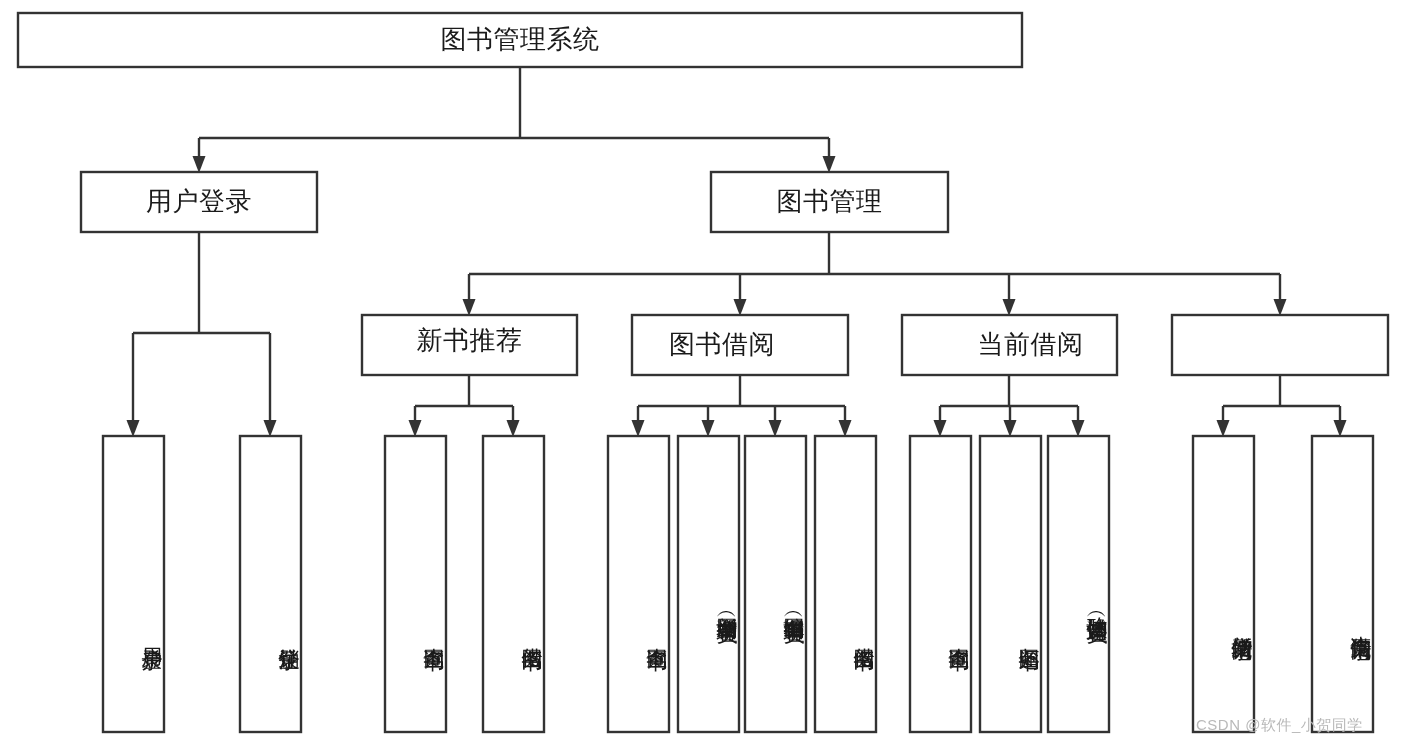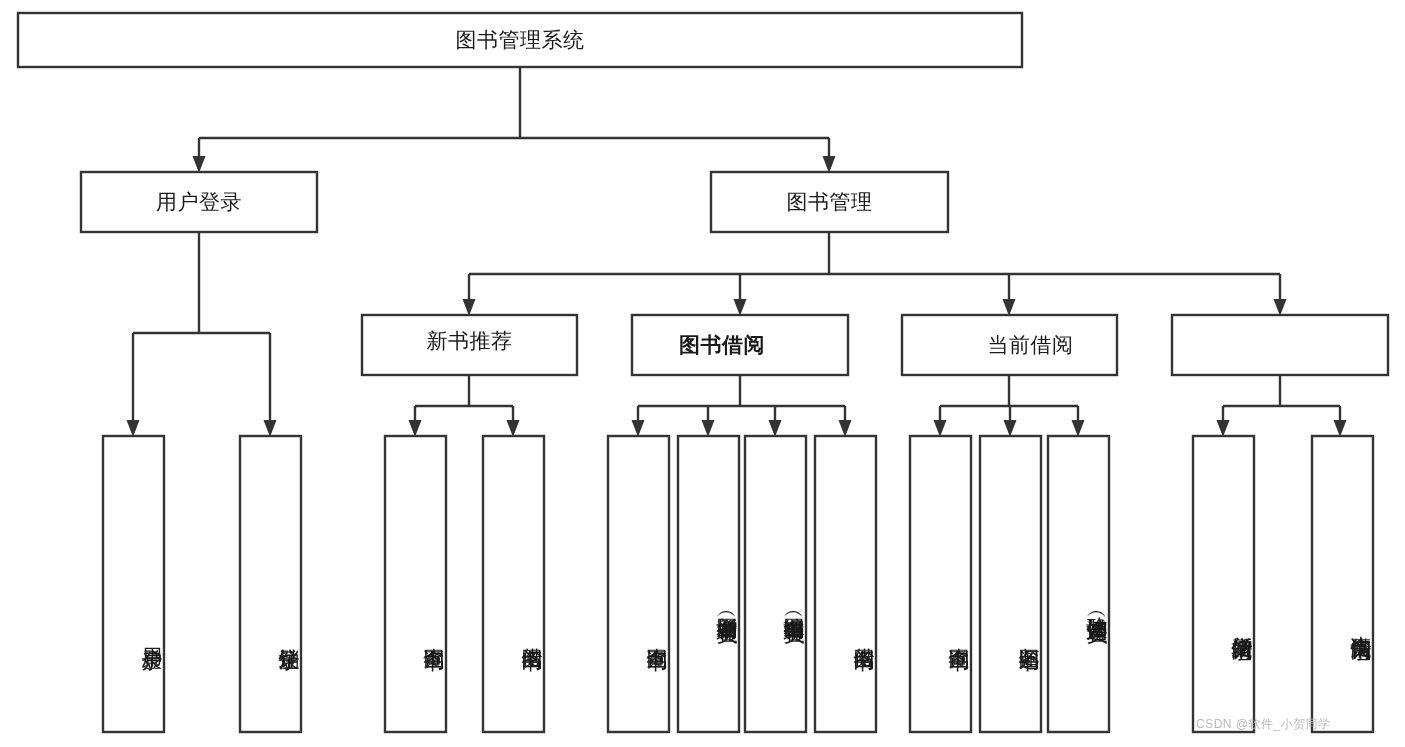--- a/index.html
+++ b/index.html
@@ -55,39 +55,39 @@
     position: absolute;
     display: flex;
     align-items: center;
     justify-content: center;
     color: #1a1a1a;
     line-height: 1.12;
     text-align: center;
     white-space: pre;
   }
   .node-label.horizontal {
-    font-size: 21px;
+    font-size: 26px;
     letter-spacing: 0.5px;
   }
   .node-label.vertical {
     writing-mode: vertical-rl;
     text-orientation: upright;
     font-size: 21px;
     letter-spacing: 1px;
     align-items: flex-start;
     padding-top: 6px;
     box-sizing: border-box;
   }
   .node-label.vertical.tall {
     padding-top: 3px;
   }
   .watermark {
     position: absolute;
     color: #b9b9b9;
-    font-size: 12px;
+    font-size: 15px;
     letter-spacing: 0.5px;
     white-space: nowrap;
     font-family: "Liberation Sans", "DejaVu Sans", sans-serif;
   }
 </style>
 </head>
 <body>
 
 <div id="diagram-root">
   <svg class="diagram-canvas" viewBox="0 0 1405 747">
@@ -180,21 +180,21 @@
         <rect x="1048" y="436" width="61" height="296" class="node-rect"></rect>
         <rect x="1193" y="436" width="61" height="296" class="node-rect"></rect>
         <rect x="1312" y="436" width="61" height="296" class="node-rect"></rect>
       </g>
   </svg>
   <div class="label-layer" id="label-layer">
       <div class="node-label horizontal" style="left: 18px; top: 13px; width: 1004px; height: 54px;">图书管理系统</div>
       <div class="node-label horizontal" style="left: 81px; top: 172px; width: 236px; height: 60px;">用户登录</div>
       <div class="node-label horizontal" style="left: 711px; top: 172px; width: 237px; height: 60px;">图书管理</div>
       <div class="node-label horizontal" style="left: 362px; top: 315px; width: 215px; height: 52px;">新书推荐</div>
-      <div class="node-label horizontal" style="left: 632px; top: 315px; width: 180px; height: 60px; font-weight: bold;">图书借阅</div>
+      <div class="node-label horizontal" style="left: 632px; top: 315px; width: 180px; height: 60px;">图书借阅</div>
       <div class="node-label horizontal" style="left: 902px; top: 315px; width: 215px; height: 60px; margin-left: 21px;">当前借阅</div>
       <div class="node-label vertical" style="left: 103px; top: 436px; width: 61px; height: 296px; padding-top: 98px;">用户登录</div>
       <div class="node-label vertical" style="left: 240px; top: 436px; width: 61px; height: 296px; padding-top: 98px;">注销登录</div>
       <div class="node-label vertical" style="left: 385px; top: 436px; width: 61px; height: 296px; padding-top: 98px;">查询图书</div>
       <div class="node-label vertical" style="left: 483px; top: 436px; width: 61px; height: 296px; padding-top: 98px;">借阅图书</div>
       <div class="node-label vertical" style="left: 608px; top: 436px; width: 61px; height: 296px; padding-top: 98px;">查询图书</div>
       <div class="node-label vertical tall" style="left: 678px; top: 436px; width: 61px; height: 296px; padding-top: 41px;">新增图书（管理员）</div>
       <div class="node-label vertical tall" style="left: 745px; top: 436px; width: 61px; height: 296px; padding-top: 41px;">编辑图书（管理员）</div>
       <div class="node-label vertical" style="left: 815px; top: 436px; width: 61px; height: 296px; padding-top: 98px;">借阅图书</div>
       <div class="node-label vertical" style="left: 910px; top: 436px; width: 61px; height: 296px; padding-top: 98px;">查询图书</div>

